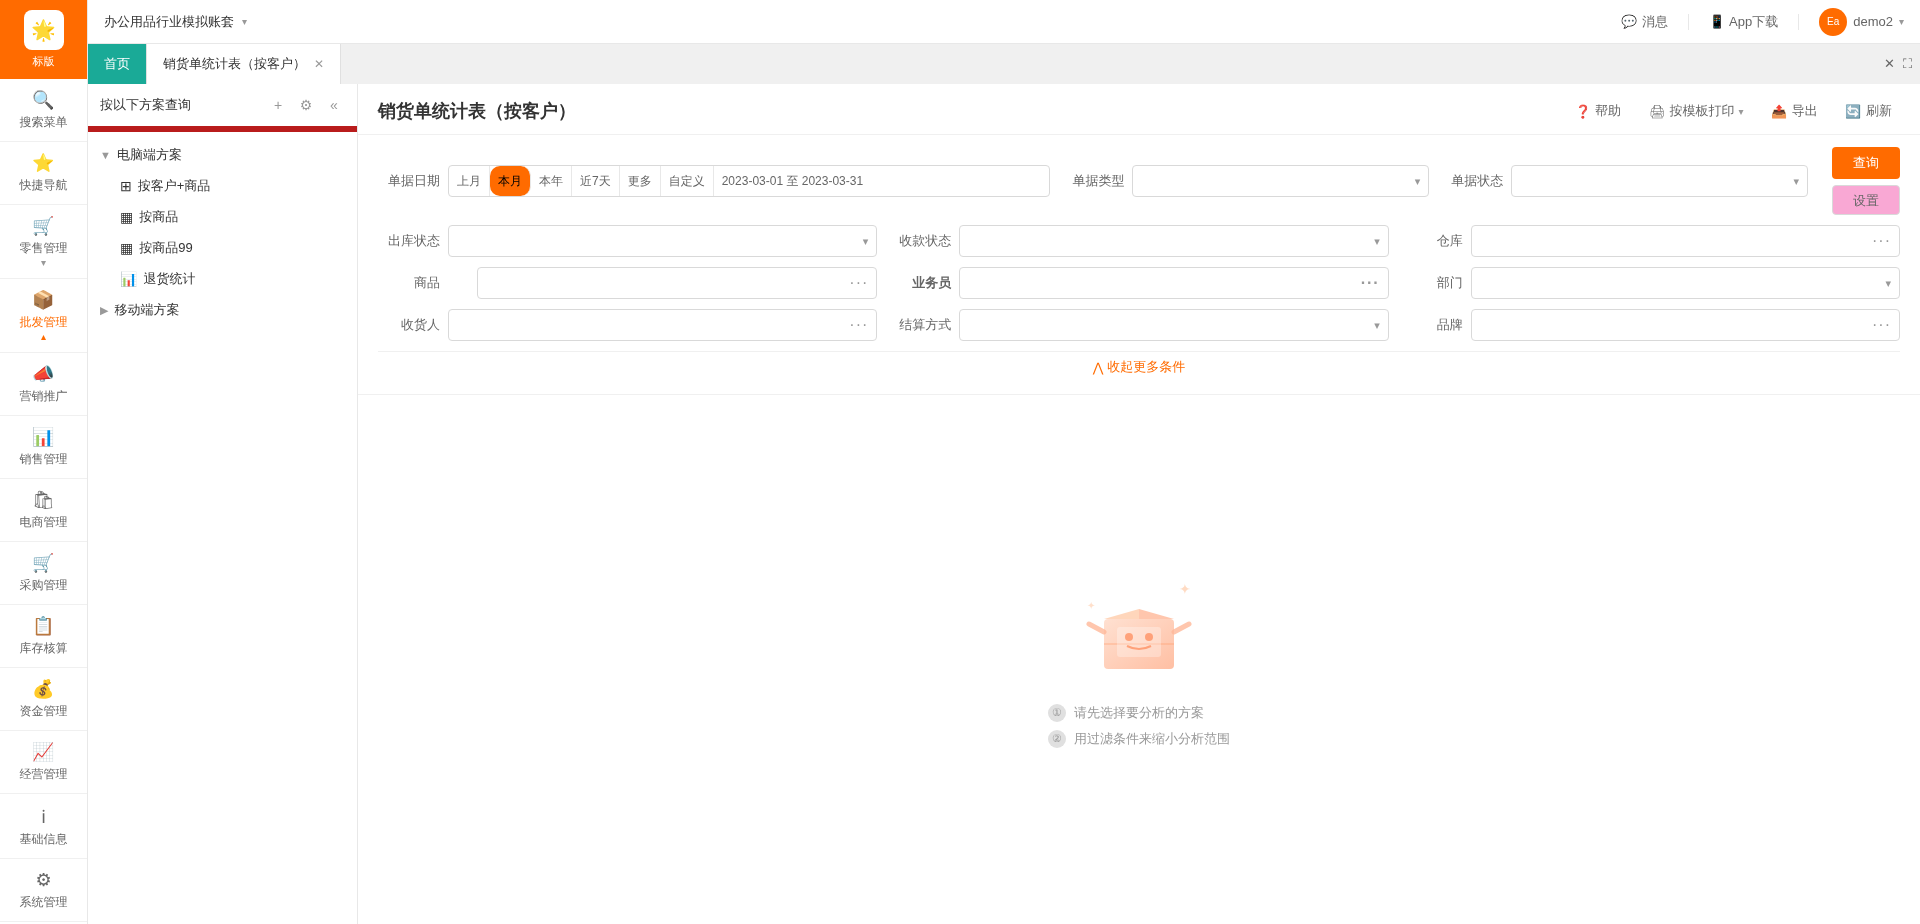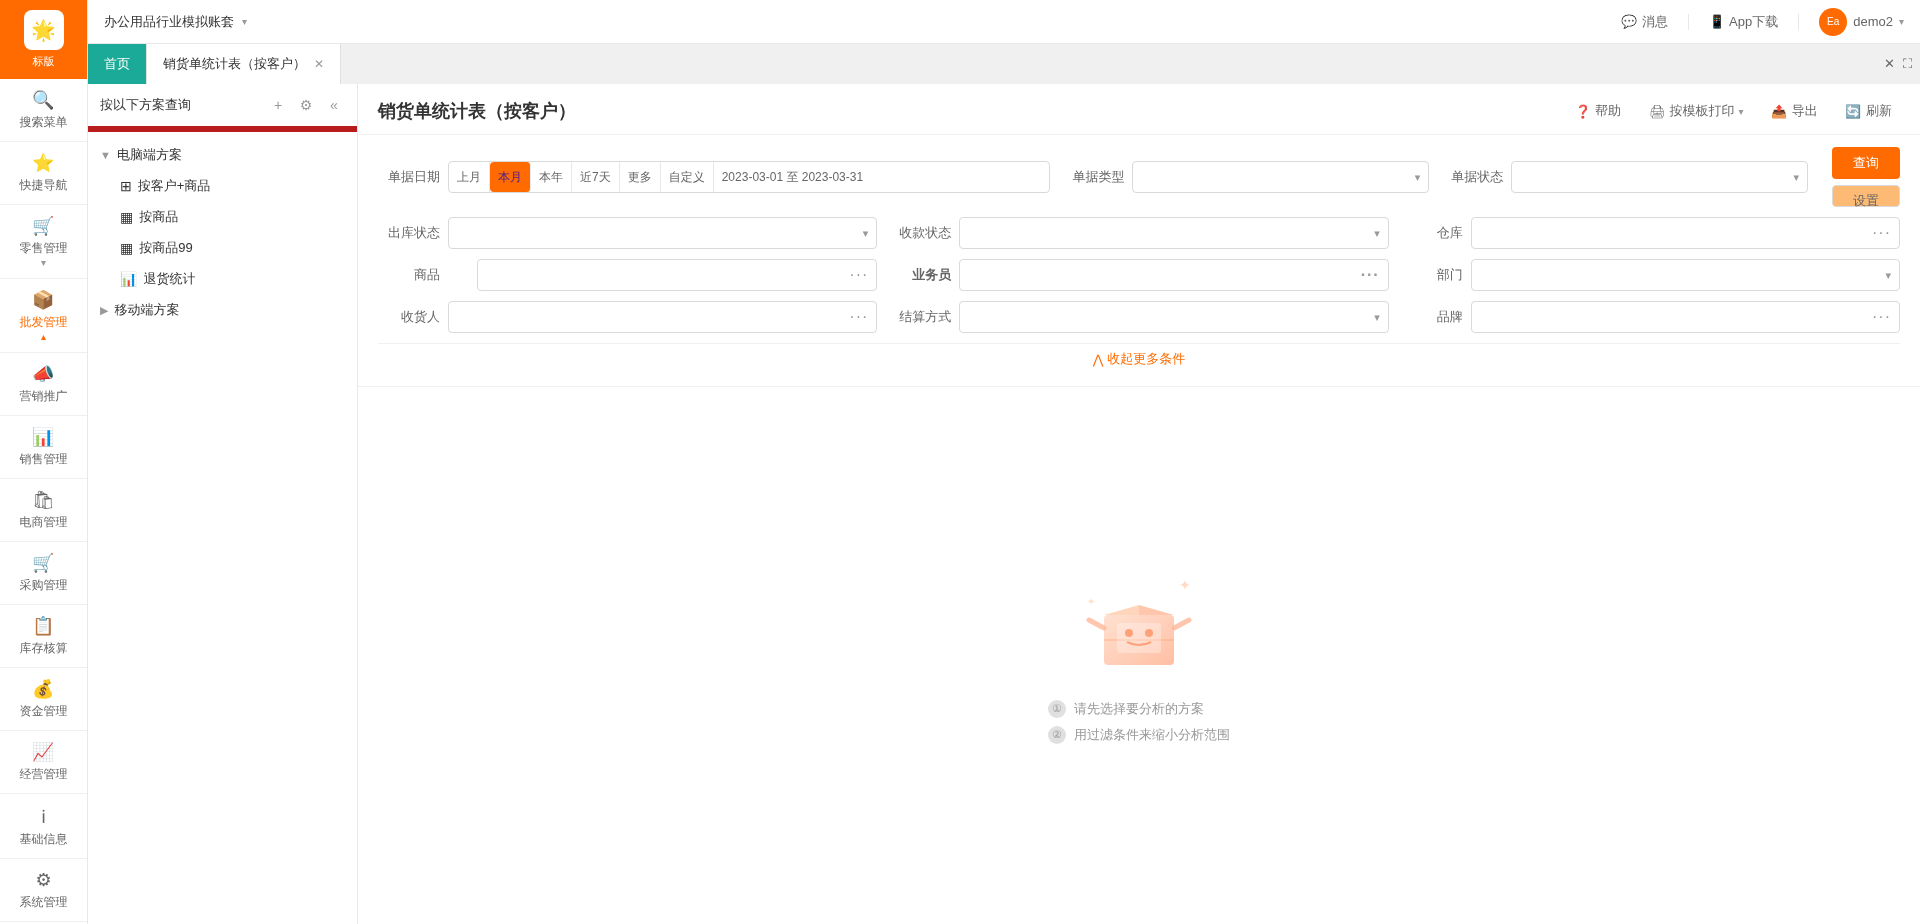--- a/index.html
+++ b/index.html
@@ -66,28 +66,28 @@
     .filter-row { display: flex; align-items: center; margin-bottom: 10px; gap: 0; }
     .filter-item { display: flex; align-items: center; flex: 1; }
     .filter-label { width: 70px; color: #666; font-size: 13px; flex-shrink: 0; text-align: right; padding-right: 8px; }
     .filter-control { flex: 1; display: flex; align-items: center; border: 1px solid #d9d9d9; border-radius: 4px; height: 32px; padding: 0 8px; background: #fff; cursor: pointer; position: relative; }
     .filter-control .arrow { margin-left: auto; color: #999; font-size: 11px; }
     .filter-control .dots { margin-left: auto; color: #999; font-size: 16px; letter-spacing: 1px; }
 
     .date-control { flex: 1; display: flex; align-items: center; border: 1px solid #d9d9d9; border-radius: 4px; height: 32px; background: #fff; overflow: hidden; }
     .date-tabs { display: flex; height: 100%; }
     .date-tab { padding: 0 8px; display: flex; align-items: center; font-size: 12px; color: #666; cursor: pointer; border-right: 1px solid #e8e8e8; }
-    .date-tab.active { background: #ff6b00; color: #4c1d95; border-radius: 4px; }
+    .date-tab.active { background: #ff6b00; color: #000000; border-radius: 10px; }
     .date-range { padding: 0 8px; font-size: 12px; color: #666; display: flex; align-items: center; }
 
     .collapse-more { display: flex; align-items: center; justify-content: center; padding: 6px 0; cursor: pointer; color: #ff6b00; font-size: 13px; gap: 4px; border-top: 1px solid #f0f0f0; margin-top: 4px; }
 
     
     .query-btn { background: #ff6b00; color: #fff; border: none; border-radius: 4px; padding: 6px 20px; font-size: 13px; cursor: pointer; height: 32px; }
-    .setting-btn { background: #fdba74; color: #666; border: 1px solid #d9d9d9; border-radius: 4px; padding: 6px 20px; font-size: 13px; cursor: pointer; height: 22px; }
+    .setting-btn { background: #f9a8d4; color: #666; border: 1px solid #d9d9d9; border-radius: 4px; padding: 6px 20px; font-size: 13px; cursor: pointer; height: 30px; }
     .btn-group { display: flex; flex-direction: column; gap: 6px; padding-left: 12px; }
 
     
     .empty-state { flex: 1; display: flex; flex-direction: column; align-items: center; justify-content: center; padding: 40px; }
     .empty-illustration { width: 120px; height: 120px; margin-bottom: 20px; }
     .empty-tips { color: #999; font-size: 13px; }
     .empty-tip-item { display: flex; align-items: center; gap: 8px; margin-bottom: 8px; }
     .tip-num { width: 18px; height: 18px; border-radius: 50%; background: #e0e0e0; color: #999; font-size: 11px; display: flex; align-items: center; justify-content: center; flex-shrink: 0; }
     .dropdown-arrow { font-size: 10px; color: #999; }
 

